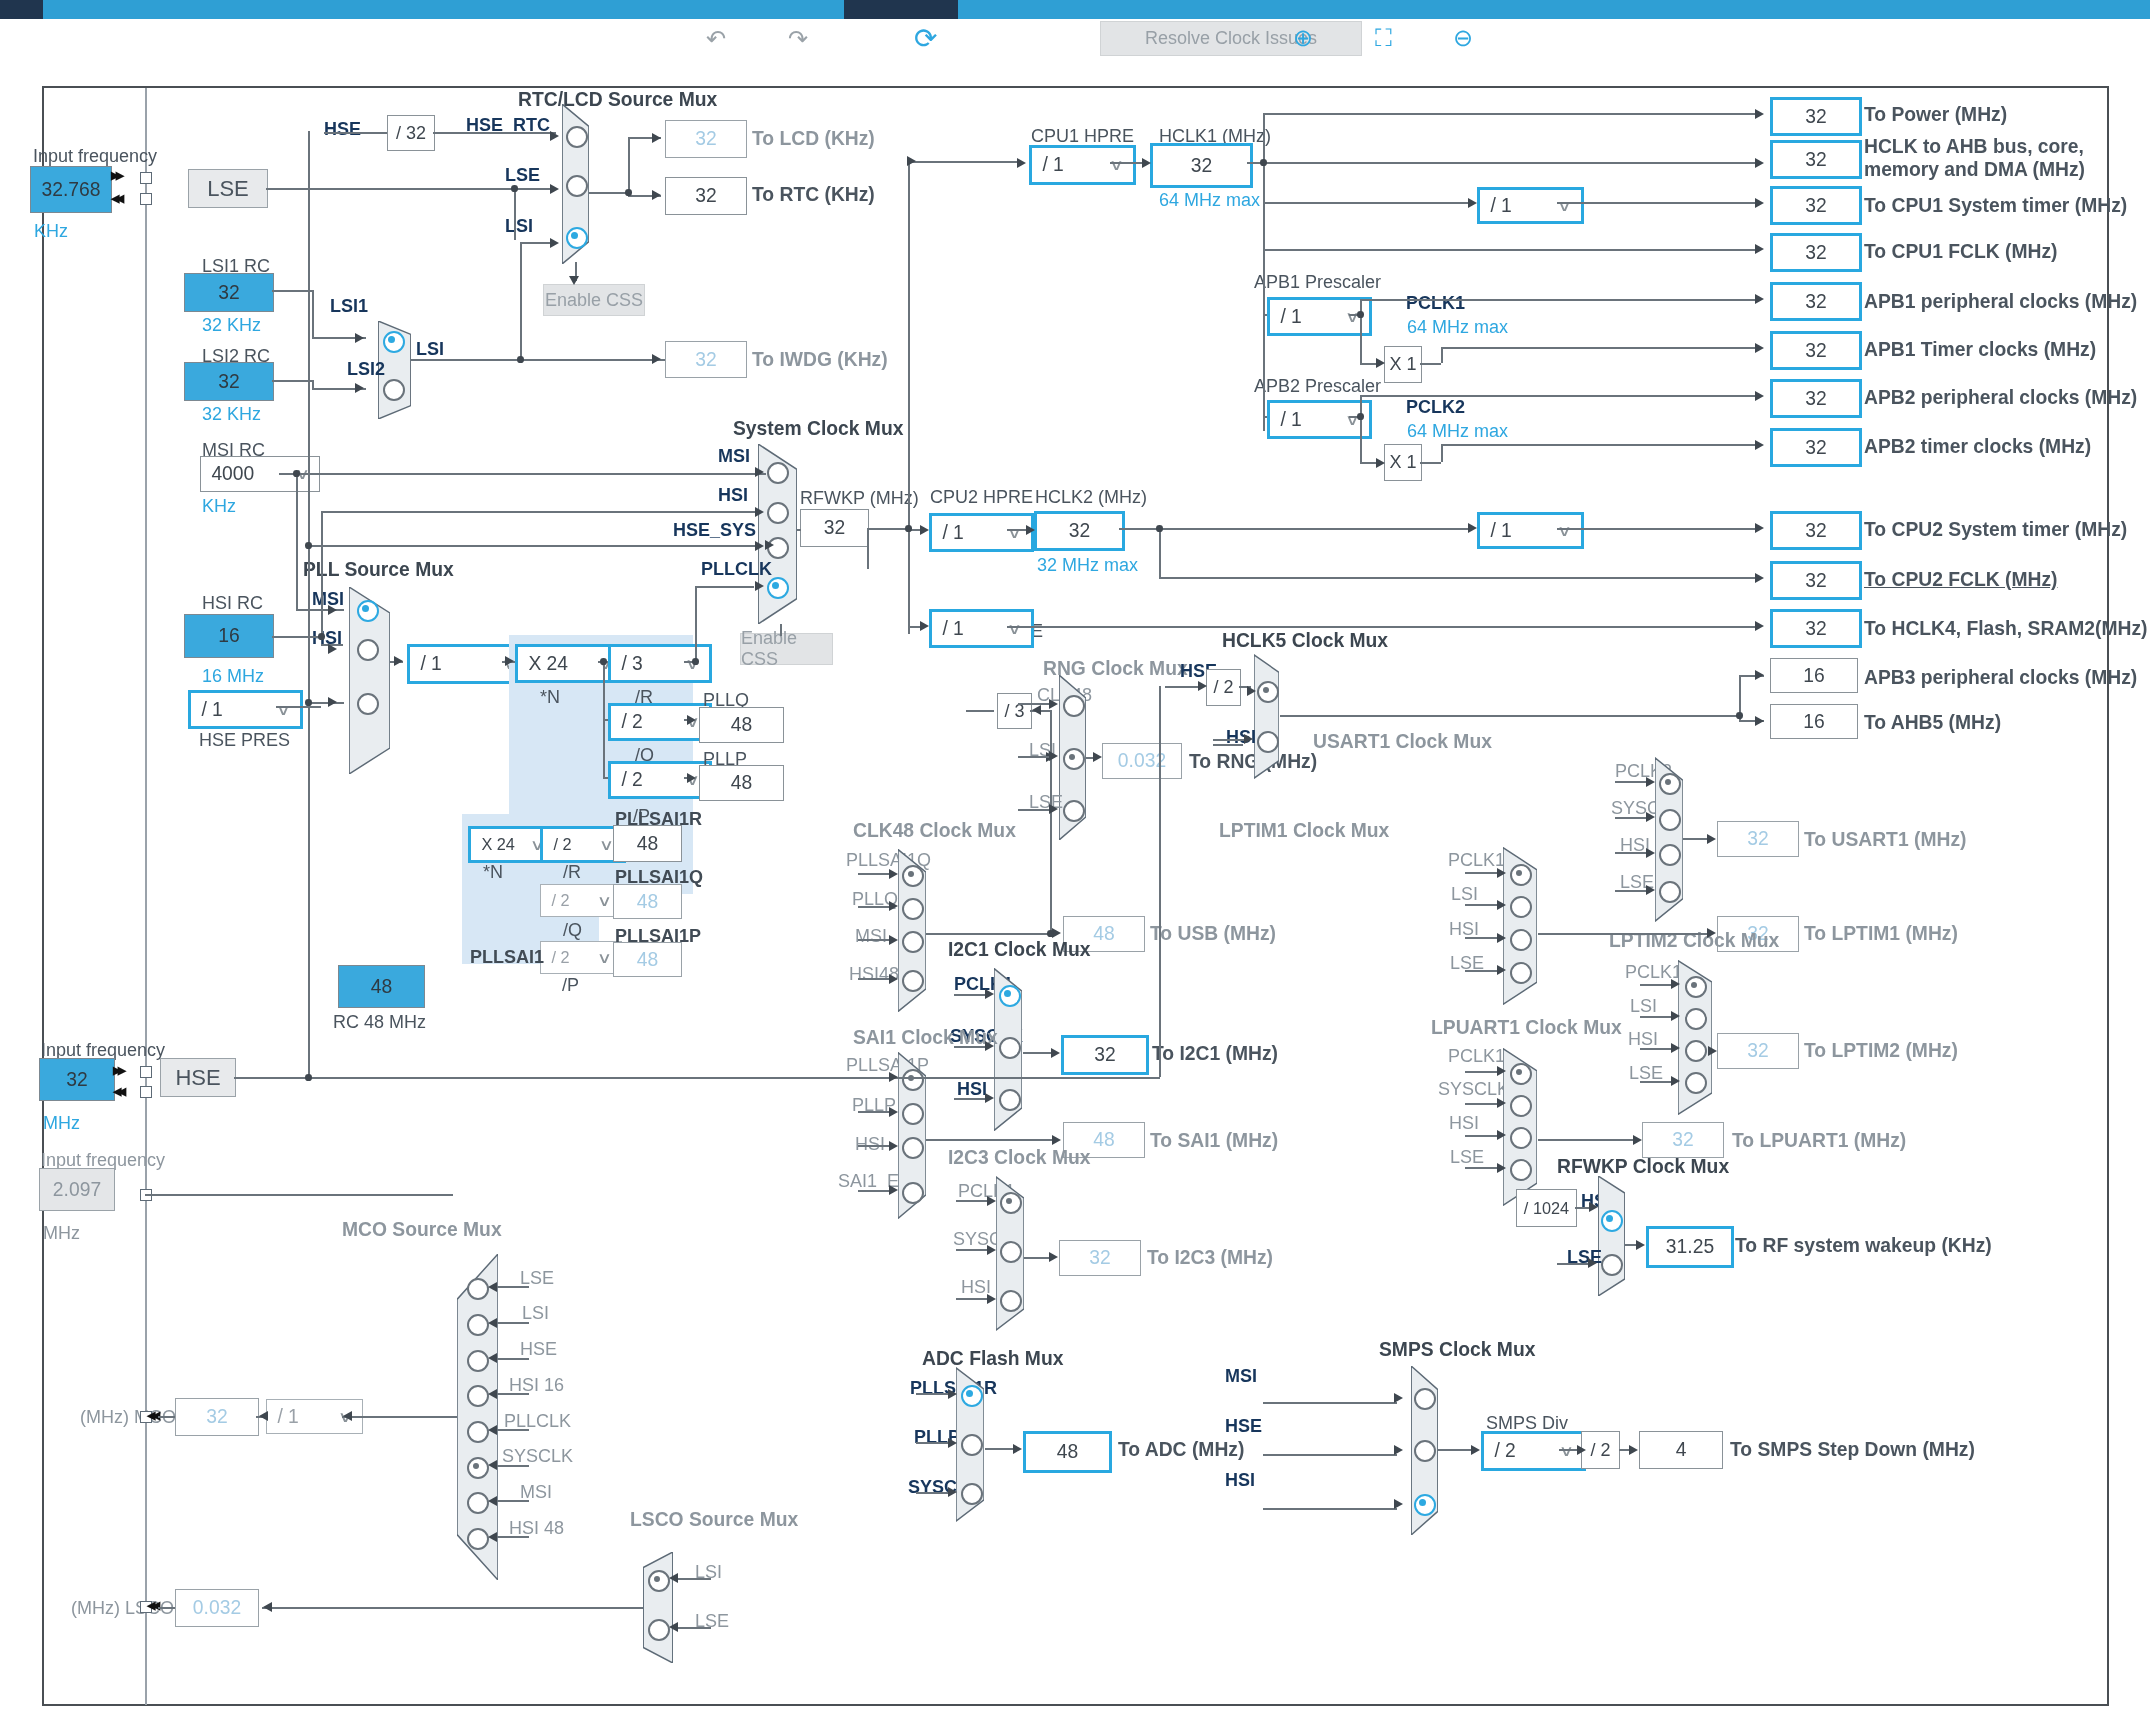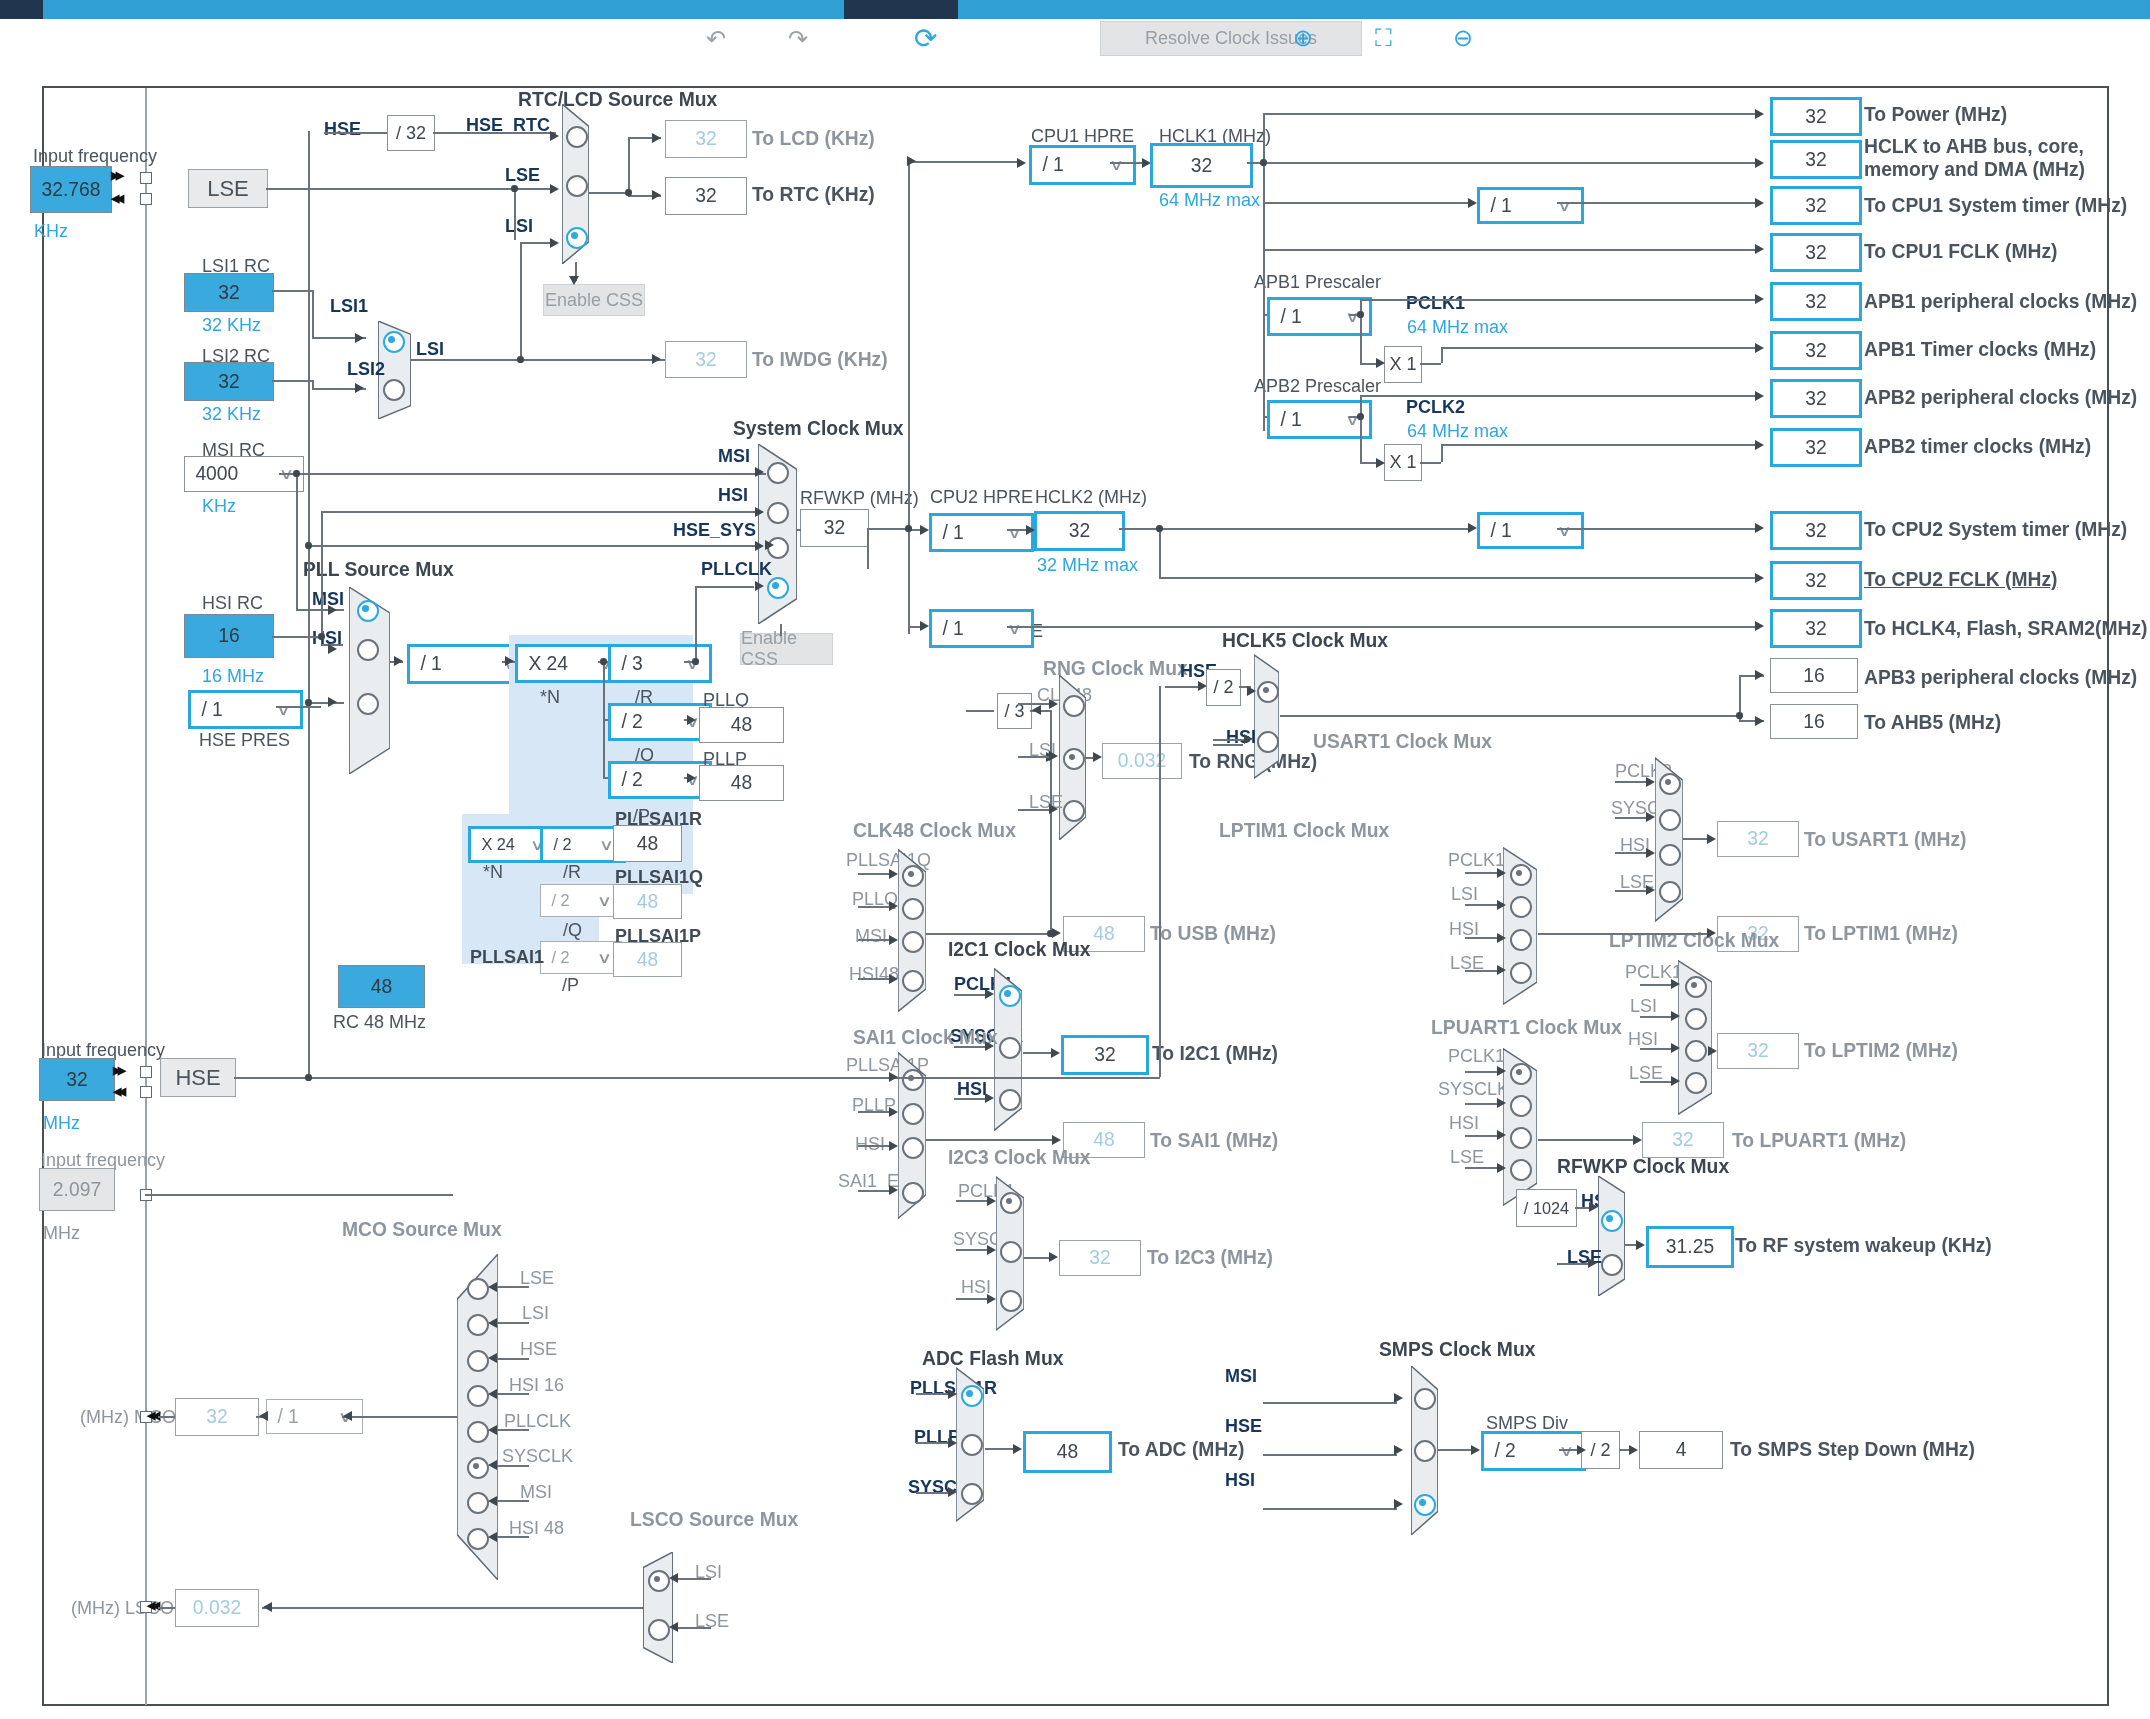--- a/index.html
+++ b/index.html
@@ -68,21 +68,21 @@
     <div class="pin" style="left: 140px; top: 172px;"></div>
     <div class="pin" style="left: 140px; top: 193px;"></div>
     <div class="vbox chipbox" style="left: 188px; top: 169px; width: 78px; height: 37px;">LSE</div>
     <div class="t dark" style="left: 202px; top: 256px;">LSI1 RC</div>
     <div class="vbox osc" style="left: 184px; top: 273px; width: 88px; height: 37px;">32</div>
     <div class="t binfo" style="left: 202px; top: 315px;">32 KHz</div>
     <div class="t dark" style="left: 202px; top: 346px;">LSI2 RC</div>
     <div class="vbox osc" style="left: 184px; top: 362px; width: 88px; height: 37px;">32</div>
     <div class="t binfo" style="left: 202px; top: 404px;">32 KHz</div>
     <div class="t dark" style="left: 202px; top: 440px;">MSI RC</div>
-    <div class="dd dd-gray" style="left: 184px; top: 456px; width: 97px; height: 34px;">
+    <div class="dd dd-gray" style="left: 200px; top: 456px; width: 97px; height: 34px;">
       <span>4000</span>
       <span class="cv">∨</span>
     </div>
     <div class="t binfo" style="left: 202px; top: 496px;">KHz</div>
     <div class="t dark" style="left: 202px; top: 593px;">HSI RC</div>
     <div class="vbox osc" style="left: 184px; top: 614px; width: 88px; height: 42px;">16</div>
     <div class="t binfo" style="left: 202px; top: 666px;">16 MHz</div>
     <div class="dd dd-blue" style="left: 188px; top: 690px; width: 88px; height: 33px;">
       <span>/ 1</span>
       <span class="cv">∨</span>

